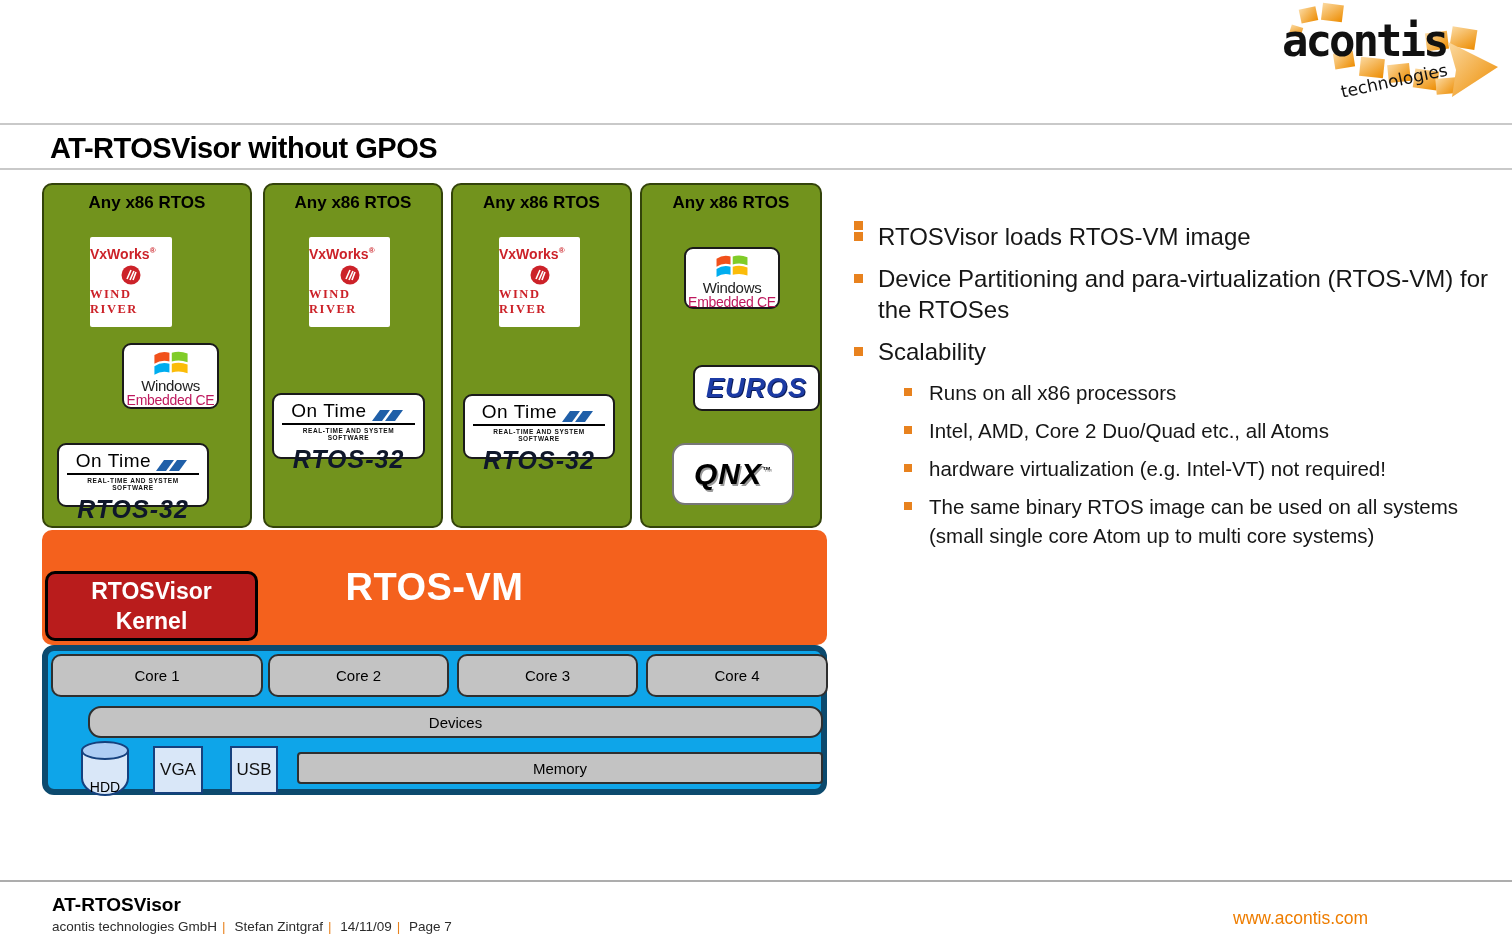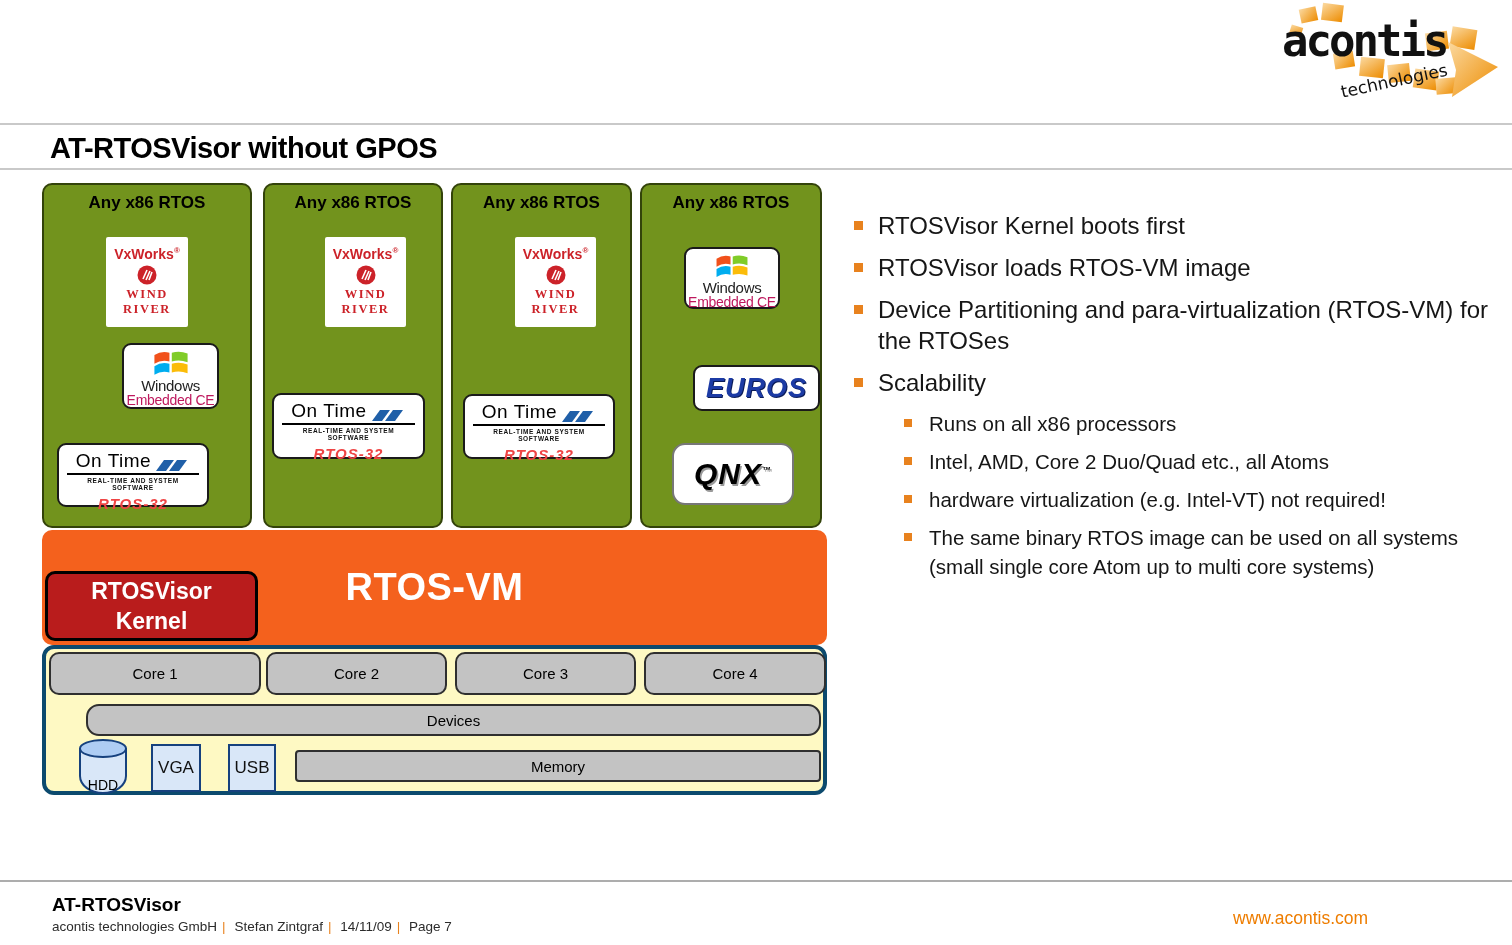--- a/index.html
+++ b/index.html
@@ -15,53 +15,53 @@
   .logo { position: absolute; left: 1278px; top: 2px; }
 
   
   .partition { position: absolute; top: 183px; height: 345px; background: #72931D; border: 2px solid #33430A; border-radius: 10px; }
   .p1 { left: 42px; width: 210px; } .p2 { left: 263px; width: 180px; }
   .p3 { left: 451px; width: 181px; } .p4 { left: 640px; width: 182px; }
   .part-title { position: absolute; top: 8px; left: 0; width: 100%; text-align: center; font-size: 17px; font-weight: bold; color: #000; }
 
   .card { position: absolute; background: #fff; }
   .card.bordered { border: 2px solid #1a1a1a; border-radius: 9px; }
-  .vx-card { text-align: center; padding-top: 9px; border-radius: 2px; margin-left: 16px; }
+  .vx-card { text-align: left; padding-top: 9px; border-radius: 2px; }
   .vx-name { font-size: 14px; font-weight: bold; color: #CC2229; }
   .vx-name sup { font-size: 8px; }
   .vx-icon { margin: 3px auto 2px auto; display: block; }
   .vx-brand { font-family: "Liberation Serif", serif; font-size: 12.5px; font-weight: bold; letter-spacing: 1.5px; color: #CC2229; }
 
   .wince-card { text-align: center; padding-top: 3px; }
   .win-flag { display: block; margin: 0 auto; }
   .win-l1 { font-size: 15px; color: #222; line-height: 15px; letter-spacing: -0.3px; }
   .win-l2 { font-size: 14px; color: #be185d; line-height: 14px; letter-spacing: -0.3px; }
 
   .ontime-card { padding: 5px 8px 0 8px; }
   .ot-row { display: flex; align-items: flex-end; justify-content: center; border-bottom: 2px solid #000; padding-bottom: 1px; }
   .ot-name { font-size: 19px; color: #000; letter-spacing: 0.5px; }
   .ot-stripes { margin-left: 3px; }
   .ot-tag { font-size: 6.5px; font-weight: bold; letter-spacing: 0.6px; color: #111; text-align: center; margin-top: 2px; }
-  .ot-prod { text-align: center; font-size: 15px; font-weight: bold; font-style: italic; color: #ef4444; letter-spacing: 1px; margin-top: 4px; }
+  .ot-prod { text-align: center; font-size: 25px; font-weight: bold; font-style: italic; color: #0f172a; letter-spacing: 1px; margin-top: 4px; }
 
   .euros-card { display: flex; align-items: center; justify-content: center; }
   .euros-text { font-size: 27px; font-weight: bold; color: #1C3BA5; letter-spacing: 1px; text-shadow: 1px 1px 0 #0B1C57; font-style: italic; }
 
   .qnx-card { display: flex; align-items: center; justify-content: center; border: 2px solid #777 !important; border-radius: 13px !important; }
   .qnx-text { font-size: 30px; font-weight: 900; font-style: italic; color: #000; letter-spacing: 1px; text-shadow: 1.5px 1.5px 0 #9a9a9a; }
   .qnx-text sup { font-size: 9px; font-style: normal; }
 
   
   .vm-box { position: absolute; left: 42px; top: 530px; width: 785px; height: 115px; background: #F4611D; border-radius: 10px; }
   .vm-label { position: absolute; left: 0; top: 36px; width: 100%; text-align: center; font-size: 38px; font-weight: bold; color: #fff; letter-spacing: 0.5px; }
   .kernel-box { position: absolute; left: 3px; top: 41px; width: 213px; height: 70px; background: #b91c1c; border: 3px solid #000; border-radius: 10px; display: flex; flex-direction: column; align-items: center; justify-content: center; }
   .kernel-box span { color: #fff; font-size: 23px; font-weight: bold; line-height: 30px; }
 
   
-  .hw-box { position: absolute; left: 42px; top: 645px; width: 785px; height: 150px; background: #fef9c3; border: 4px solid #0c4a6e; border-radius: 12px; }
+  .hw-box { position: absolute; left: 42px; top: 645px; width: 785px; height: 150px; background: #0ea5e9; border: 6px solid #0c4a6e; border-radius: 12px; }
   .gray { background: #C3C3C3; border: 2px solid #2F2F2F; display: flex; align-items: center; justify-content: center; font-size: 15px; color: #000; }
   .core { position: absolute; top: 3px; height: 43px; border-radius: 10px; }
   .core1 { left: 3px; width: 212px; } .core2 { left: 220px; width: 181px; }
   .core3 { left: 409px; width: 181px; } .core4 { left: 598px; width: 182px; }
   .devices { position: absolute; left: 40px; top: 55px; width: 735px; height: 32px; border-radius: 13px; }
   .memory { position: absolute; left: 249px; top: 101px; width: 526px; height: 32px; border-radius: 4px; }
   .io { position: absolute; background: #D9E7F8; border: 2px solid #16417E; display: flex; align-items: center; justify-content: center; font-size: 17px; color: #111; }
   .vga { left: 105px; top: 95px; width: 50px; height: 48px; }
   .usb { left: 182px; top: 95px; width: 48px; height: 48px; }
   .hdd { position: absolute; left: 33px; top: 90px; width: 48px; height: 55px; }
@@ -234,21 +234,21 @@
       <div class="hdd-body"></div>
       <div class="hdd-top"></div>
       <div class="hdd-label">HDD</div>
     </div>
     <div class="io vga">VGA</div>
     <div class="io usb">USB</div>
     <div class="gray memory">Memory</div>
   </div>
 
   <div class="bullets">
-    <div class="b1"><span class="sq"></span><span>RTOSVisor Kernel boots first</span></div>
+    <div class="b1"><span class="sq"></span></div>
     <div class="b1"><span class="sq"></span><span>RTOSVisor loads RTOS-VM image</span></div>
     <div class="b1"><span class="sq"></span><span>Device Partitioning and para-virtualization (RTOS-VM) for the RTOSes</span></div>
     <div class="b1"><span class="sq"></span><span>Scalability</span></div>
     <div class="b2"><span class="sq"></span><span>Runs on all x86 processors</span></div>
     <div class="b2"><span class="sq"></span><span>Intel, AMD, Core 2 Duo/Quad etc., all Atoms</span></div>
     <div class="b2"><span class="sq"></span><span>hardware virtualization (e.g. Intel-VT) not required!</span></div>
     <div class="b2"><span class="sq"></span><span>The same binary RTOS image can be used on all systems (small single core Atom up to multi core systems)</span></div>
   </div>
 
   <div class="fline"></div>

